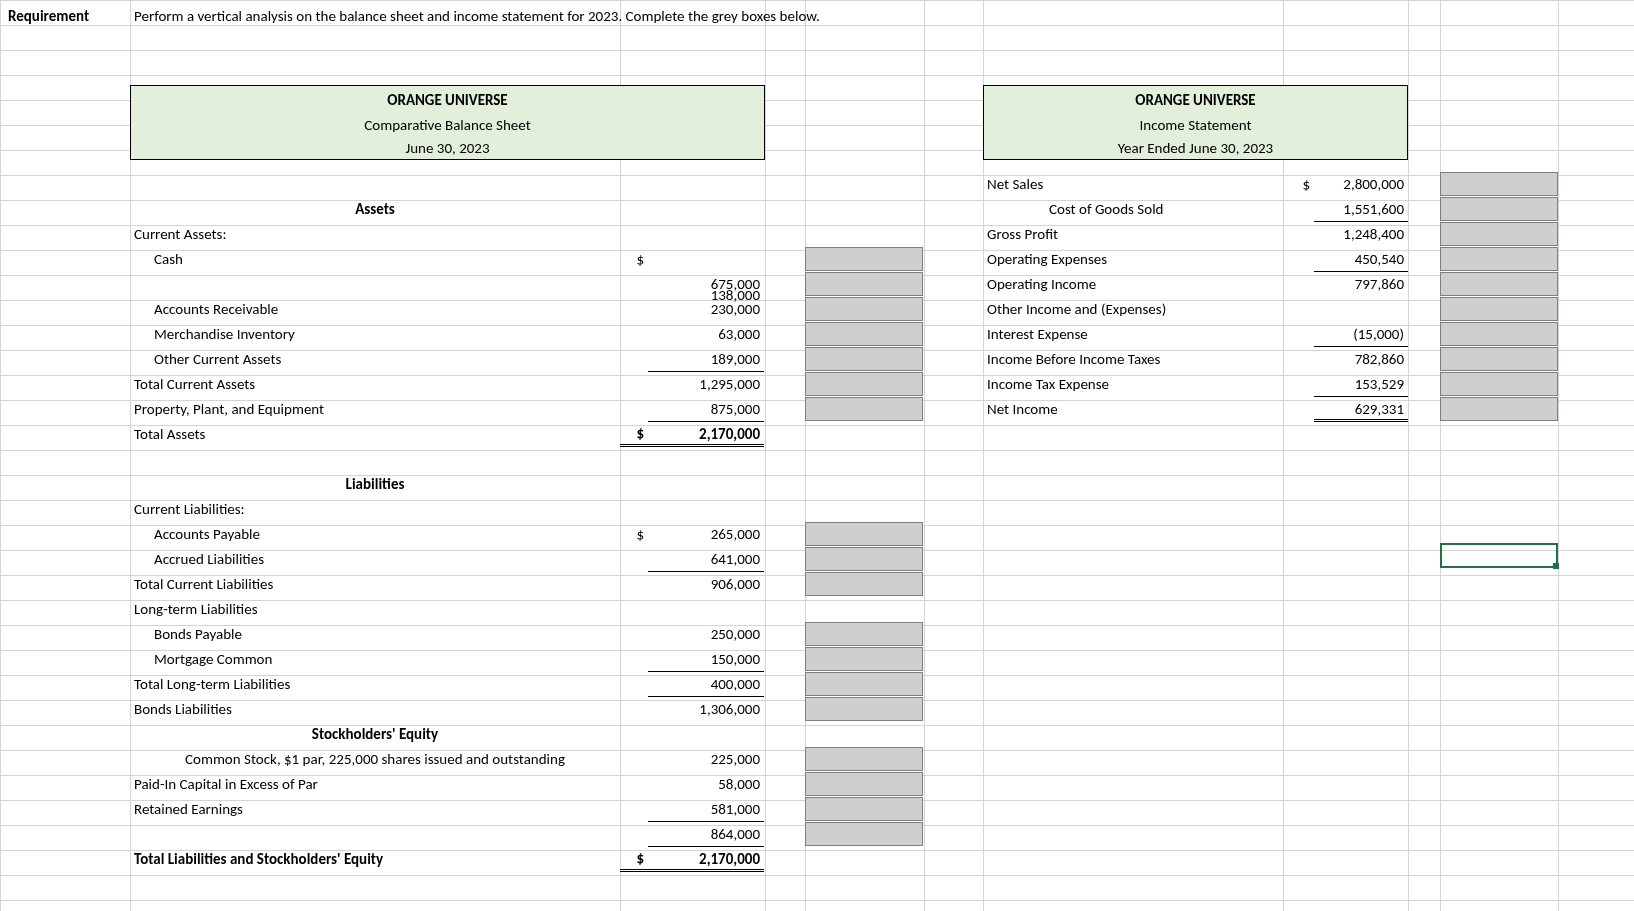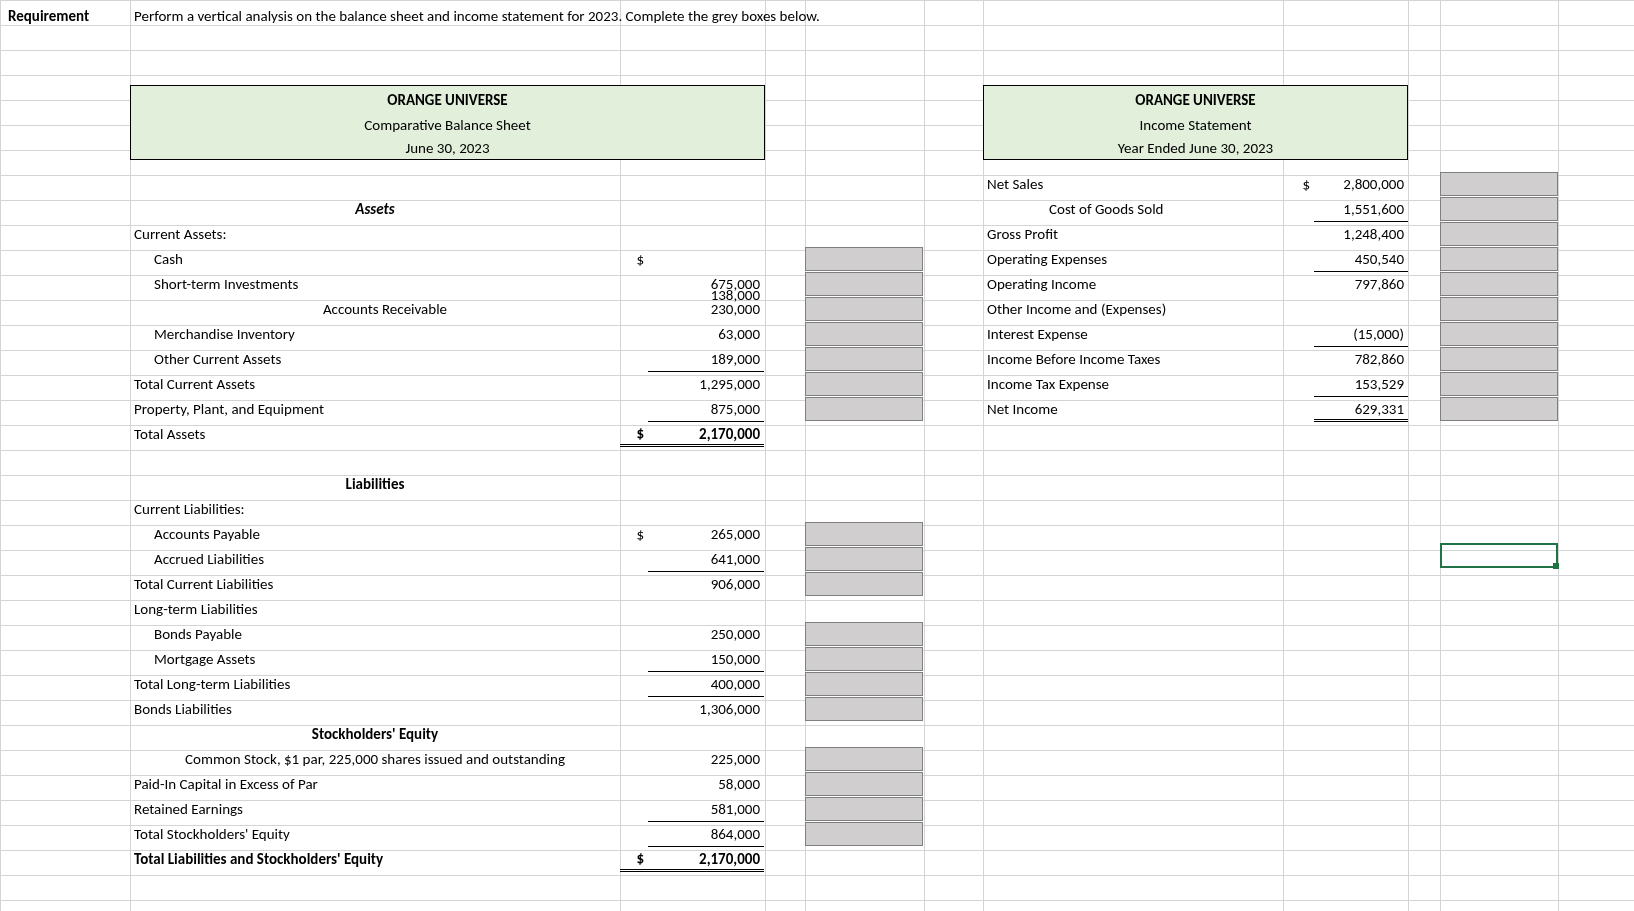--- a/index.html
+++ b/index.html
@@ -68,21 +68,21 @@
 <div class="header-box" style="left:130px; top:85px; width:635px; height:75px;"></div>
 <div class="cell bold center" style="left:130px; top:88px; width:635px;">ORANGE UNIVERSE</div>
 <div class="cell center" style="left:130px; top:113px; width:635px;">Comparative Balance Sheet</div>
 <div class="cell center" style="left:130px; top:136px; width:635px;">June 30, 2023</div>
 
 <div class="header-box" style="left:983px; top:85px; width:425px; height:75px;"></div>
 <div class="cell bold center" style="left:983px; top:88px; width:425px;">ORANGE UNIVERSE</div>
 <div class="cell center" style="left:983px; top:113px; width:425px;">Income Statement</div>
 <div class="cell center" style="left:983px; top:136px; width:425px;">Year Ended June 30, 2023</div>
 
-<div class="cell bold center" style="left:130px; top:197px; width:490px;font-style:italic;">Assets</div>
+<div class="cell bold center" style="left:130px; top:197px; width:490px;">Assets</div>
 <div class="cell" style="left:130px; top:222px; width:490px;">Current Assets:</div>
 
 <div class="cell" style="left:983px; top:172px; width:300px;">Net Sales</div>
 <div class="cell right" style="left:1290px; top:172px; width:24px;">$</div>
 <div class="cell right" style="left:1314px; top:172px; width:94px;">2,800,000</div>
 <div class="grey-input" style="left:1440px; top:172px; width:118px;"></div>
 
 <div class="cell" style="left:1041px; top:197px; width:300px;padding-left:8px;">Cost of Goods Sold</div>
 <div class="cell right border-b" style="left:1314px; top:197px; width:94px;">1,551,600</div>
 <div class="grey-input" style="left:1440px; top:197px; width:118px;"></div>
@@ -116,25 +116,24 @@
 
 <div class="cell" style="left:983px; top:397px; width:300px;">Net Income</div>
 <div class="cell right dbl-b" style="left:1314px; top:397px; width:94px;">629,331</div>
 <div class="grey-input" style="left:1440px; top:397px; width:118px;"></div>
 
 <div class="cell indent1" style="left:130px; top:247px; width:490px;">Cash</div>
 <div class="cell right" style="left:620px; top:247px; width:28px;">$</div>
 <div class="cell right" style="left:648px; top:247px; width:116px;margin-top:36px;">138,000</div>
 <div class="grey-input" style="left:805px; top:247px; width:118px;"></div>
 
-<div class="cell indent1" style="left:130px; top:272px; width:490px;">Short-term Investments</div>
 <div class="cell right" style="left:648px; top:272px; width:116px;">675,000</div>
 <div class="grey-input" style="left:805px; top:272px; width:118px;"></div>
 
-<div class="cell indent1" style="left:130px; top:297px; width:490px;text-align:center;">Accounts Receivable</div>
+<div class="cell indent1" style="left:130px; top:297px; width:490px;">Accounts Receivable</div>
 <div class="cell right" style="left:648px; top:297px; width:116px;">230,000</div>
 <div class="grey-input" style="left:805px; top:297px; width:118px;"></div>
 
 <div class="cell indent1" style="left:130px; top:322px; width:490px;">Merchandise Inventory</div>
 <div class="cell right" style="left:648px; top:322px; width:116px;">63,000</div>
 <div class="grey-input" style="left:805px; top:322px; width:118px;"></div>
 
 <div class="cell indent1" style="left:130px; top:347px; width:490px;">Other Current Assets</div>
 <div class="cell right border-b" style="left:648px; top:347px; width:116px;">189,000</div>
 <div class="grey-input" style="left:805px; top:347px; width:118px;"></div>
@@ -166,21 +165,21 @@
 <div class="cell" style="left:130px; top:572px; width:490px;">Total Current Liabilities</div>
 <div class="cell right" style="left:648px; top:572px; width:116px;">906,000</div>
 <div class="grey-input" style="left:805px; top:572px; width:118px;"></div>
 
 <div class="cell" style="left:130px; top:597px; width:490px;">Long-term Liabilities</div>
 
 <div class="cell indent1" style="left:130px; top:622px; width:490px;">Bonds Payable</div>
 <div class="cell right" style="left:648px; top:622px; width:116px;">250,000</div>
 <div class="grey-input" style="left:805px; top:622px; width:118px;"></div>
 
-<div class="cell indent1" style="left:130px; top:647px; width:490px;">Mortgage Assets</div>
+<div class="cell indent1" style="left:130px; top:647px; width:490px;">Mortgage Common</div>
 <div class="cell right border-b" style="left:648px; top:647px; width:116px;">150,000</div>
 <div class="grey-input" style="left:805px; top:647px; width:118px;"></div>
 
 <div class="cell" style="left:130px; top:672px; width:490px;">Total Long-term Liabilities</div>
 <div class="cell right border-b" style="left:648px; top:672px; width:116px;">400,000</div>
 <div class="grey-input" style="left:805px; top:672px; width:118px;"></div>
 
 <div class="cell" style="left:130px; top:697px; width:490px;">Bonds Liabilities</div>
 <div class="cell right" style="left:648px; top:697px; width:116px;">1,306,000</div>
 <div class="grey-input" style="left:805px; top:697px; width:118px;"></div>
@@ -192,21 +191,20 @@
 <div class="grey-input" style="left:805px; top:747px; width:118px;"></div>
 
 <div class="cell" style="left:130px; top:772px; width:490px;">Paid-In Capital in Excess of Par</div>
 <div class="cell right" style="left:648px; top:772px; width:116px;">58,000</div>
 <div class="grey-input" style="left:805px; top:772px; width:118px;"></div>
 
 <div class="cell" style="left:130px; top:797px; width:490px;">Retained Earnings</div>
 <div class="cell right border-b" style="left:648px; top:797px; width:116px;">581,000</div>
 <div class="grey-input" style="left:805px; top:797px; width:118px;"></div>
 
-<div class="cell" style="left:130px; top:822px; width:490px;">Total Stockholders' Equity</div>
 <div class="cell right border-b" style="left:648px; top:822px; width:116px;">864,000</div>
 <div class="grey-input" style="left:805px; top:822px; width:118px;"></div>
 
 <div class="cell bold" style="left:130px; top:847px; width:490px;">Total Liabilities and Stockholders' Equity</div>
 <div class="cell right bold dbl-b" style="left:620px; top:847px; width:28px;">$</div>
 <div class="cell right bold dbl-b" style="left:648px; top:847px; width:116px;">2,170,000</div>
 
 <div class="sel" style="left:1440px; top:543px; width:118px; height:25px;"></div>
 
 <div id="grid" style="position:absolute; left:0; top:0; width:1634px; height:911px; z-index:-1;">

